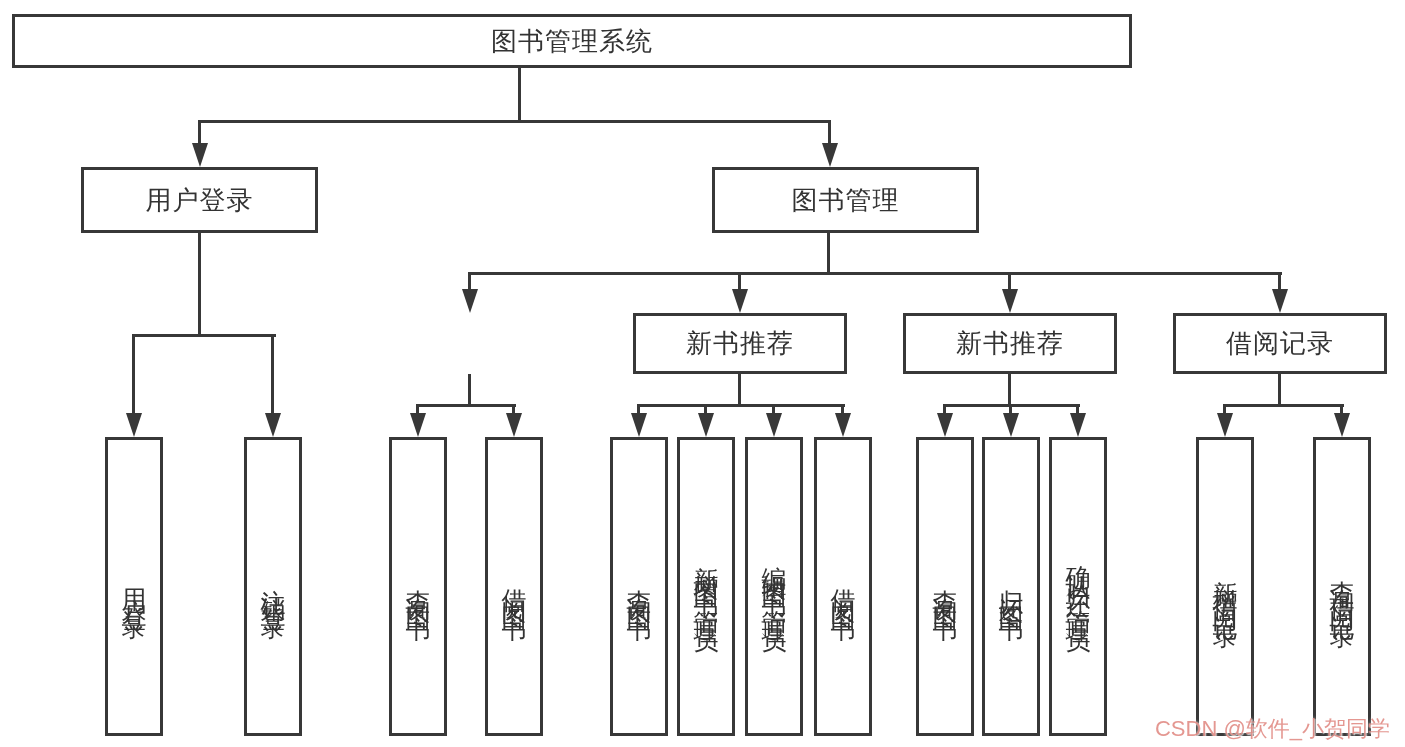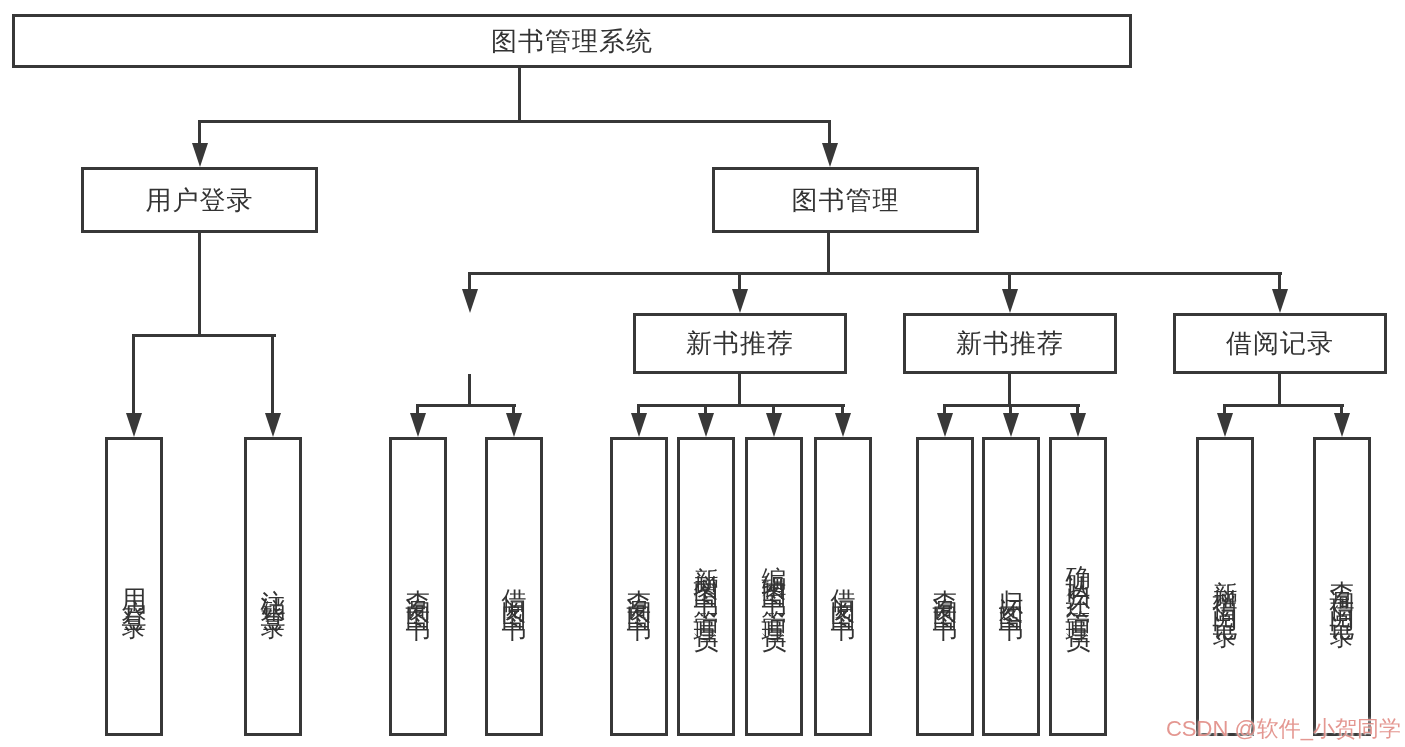--- a/index.html
+++ b/index.html
@@ -16,21 +16,21 @@
     width:58px;height:299px;top:437px;
     writing-mode:vertical-rl;font-size:25px;letter-spacing:9px;line-height:1.15;
   }
   .line{position:absolute;background:#383838;}
   .arrow{
     position:absolute;width:0;height:0;
     border-left:8px solid transparent;border-right:8px solid transparent;
     border-top:24px solid #383838;
   }
   .watermark{
-    position:absolute;right:4px;top:714px;font-size:22px;
+    position:absolute;right:15px;top:714px;font-size:22px;
     color:rgba(224,137,130,0.88);
     text-shadow:0 0 3px rgba(255,255,255,0.9), 1px 1px 1px rgba(255,255,255,0.7);
     white-space:nowrap;
   }
 </style>
 </head>
 <body>
 
 <div class="stage">
 

